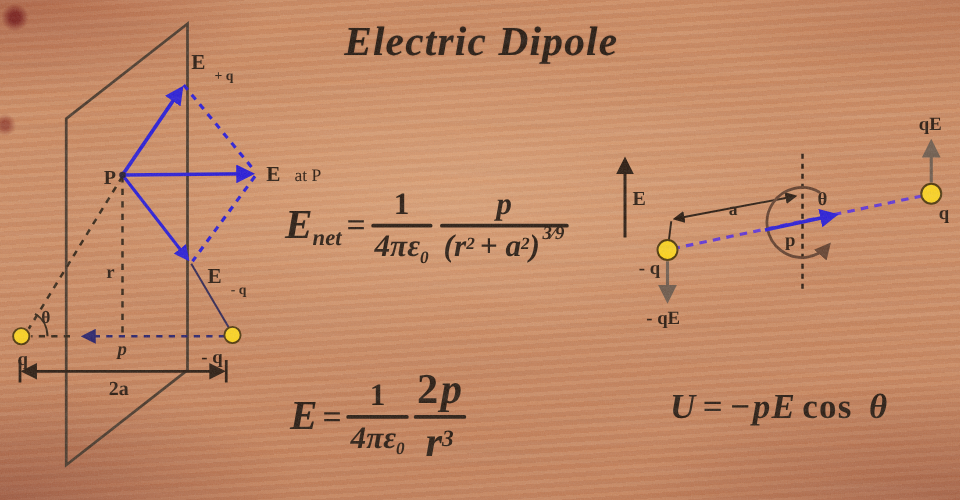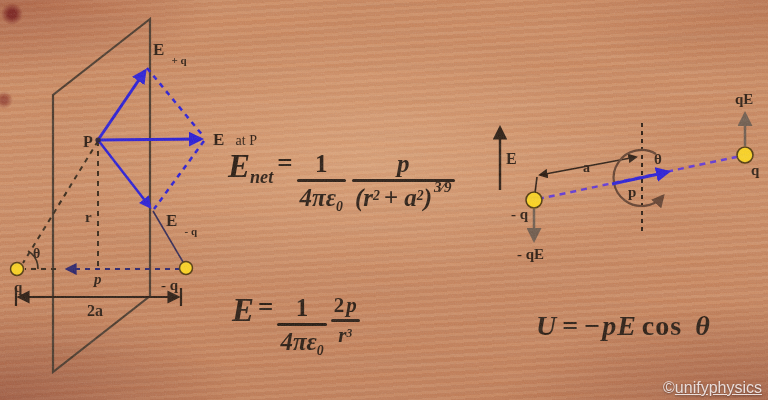--- a/index.html
+++ b/index.html
@@ -19,48 +19,49 @@
   }
   svg text{ fill:#231206; }
   .diagram{ position:absolute; left:0; top:0; z-index:10; }
   .texture{ position:absolute; left:0; top:0; z-index:40; pointer-events:none; }
   .title{
     position:absolute; left:200px; top:16px; width:370px; z-index:20;
     text-align:center; font-size:33px; font-weight:bold; font-style:italic;
     color:#1c0e04; letter-spacing:1px; text-shadow:0 0 1px rgba(60,20,5,.5);
   }
   .formula{
-    position:absolute; z-index:20; display:flex; 
+    position:absolute; z-index:20; display:flex; align-items:center;
     color:#201106; font-weight:bold; line-height:1;
   }
   .it{ font-style:italic; }
   .frac{ display:inline-flex; flex-direction:column; align-items:center; }
   .frac .bar{ align-self:stretch; height:3px; background:#201106; margin:2px 0; border-radius:2px; }
   .num,.den{ line-height:1; padding:1px 3px; white-space:nowrap; }
   .sub-s{ font-size:0.55em; position:relative; top:0.35em; }
   .sup-s{ font-size:0.55em; position:relative; top:-0.45em; }
   .exp-s{ font-size:15px; position:relative; top:-14px; margin-left:2px; }
   .lhs{ font-size:33px; }
   .eq{ font-size:27px; margin:0 4px; }
   .f-24{ font-size:25px; }
-  .f-26{ font-size:21px; }
+  .f-26{ font-size:34px; }
   .energy{ font-size:28px; letter-spacing:1px; }
   .energy span{ margin-right:5px; }
   .watermark{
     position:absolute; right:6px; bottom:3px; z-index:30;
     font-family:"Liberation Sans","DejaVu Sans",sans-serif;
     font-size:16px; color:#f3e4e0; text-shadow:0 1px 2px rgba(60,20,10,0.8);
   }
   .watermark .uname{ text-decoration:underline; }
 </style>
 </head>
 <body>
 
 <div class="canvas">
 
+  <div class="title">Electric Dipole</div>
 
   <svg class="diagram" width="768" height="400" viewBox="0 0 768 400">
     <defs>
       <marker id="mBlue" viewBox="0 0 10 10" refX="8" refY="5" markerWidth="5" markerHeight="5" orient="auto-start-reverse">
         <path d="M0,0 L10,5 L0,10 z" fill="#2012d8"></path>
       </marker>
       <marker id="mDark" viewBox="0 0 10 10" refX="8" refY="5" markerWidth="6" markerHeight="6" orient="auto-start-reverse">
         <path d="M0,0 L10,5 L0,10 z" fill="#231206"></path>
       </marker>
       <marker id="mNavy" viewBox="0 0 10 10" refX="8" refY="5" markerWidth="6" markerHeight="6" orient="auto-start-reverse">
@@ -197,23 +198,20 @@
 
   <div class="formula energy" style="left:536px; top:312px;">
     <span class="it">U</span>
     <span>=</span>
     <span style="margin-right:1px;">−</span>
     <span class="it">pE</span>
     <span style="margin-right:13px;">cos</span>
     <span class="it">θ</span>
   </div>
 
-  <div class="watermark">
-    <span>©</span><span class="uname">unifyphysics</span>
-  </div>
 
   <svg class="texture" width="768" height="400">
     <filter id="grain">
       <feTurbulence type="fractalNoise" baseFrequency="0.9" numOctaves="2" seed="7" stitchTiles="stitch"></feTurbulence>
       <feColorMatrix type="saturate" values="0"></feColorMatrix>
     </filter>
     <filter id="streak">
       <feTurbulence type="fractalNoise" baseFrequency="0.006 0.22" numOctaves="2" seed="11" stitchTiles="stitch"></feTurbulence>
       <feColorMatrix type="saturate" values="0"></feColorMatrix>
     </filter>

